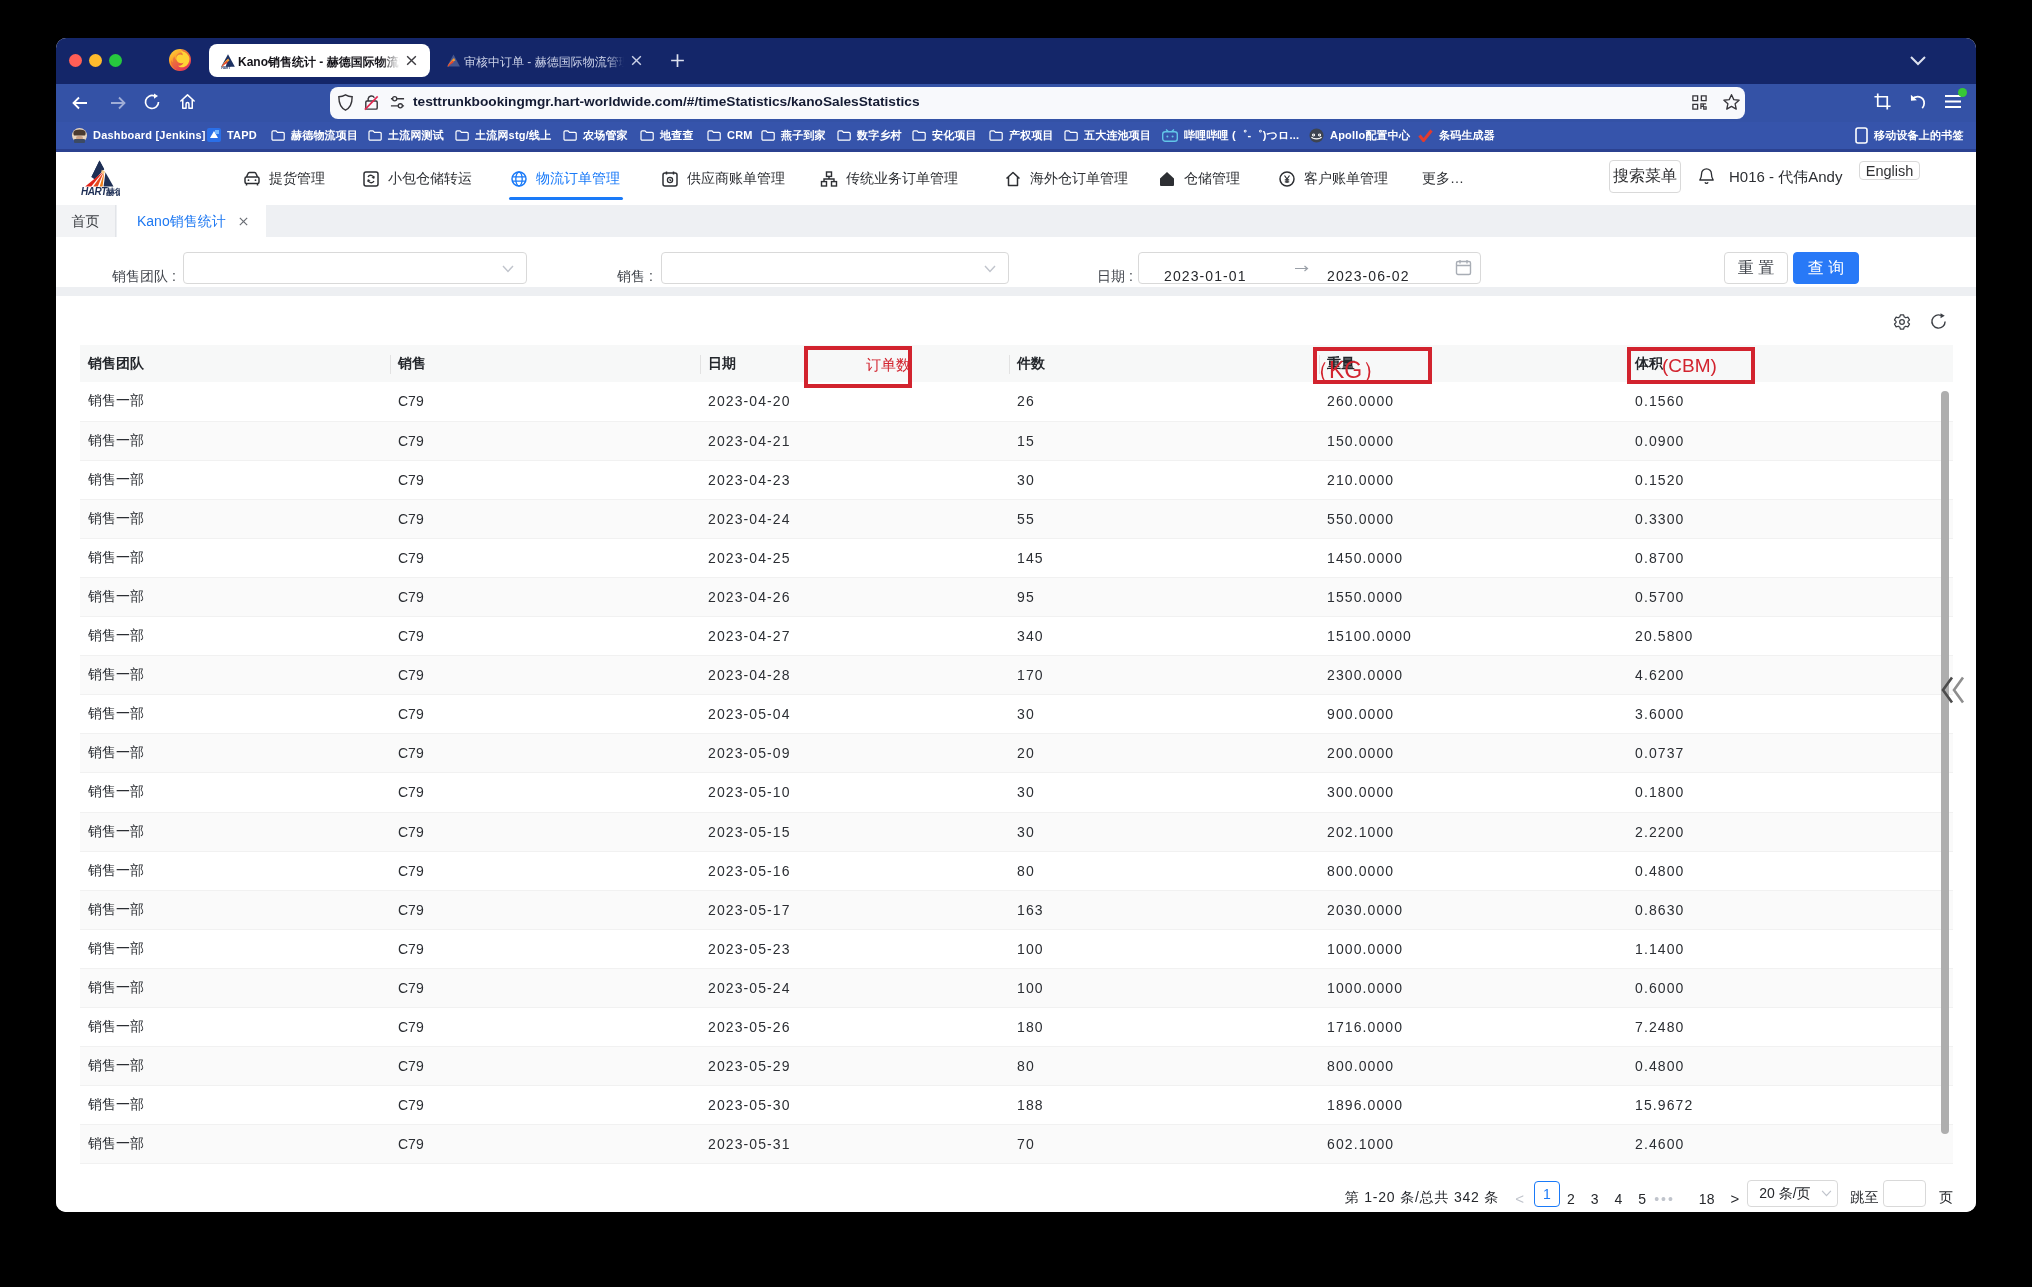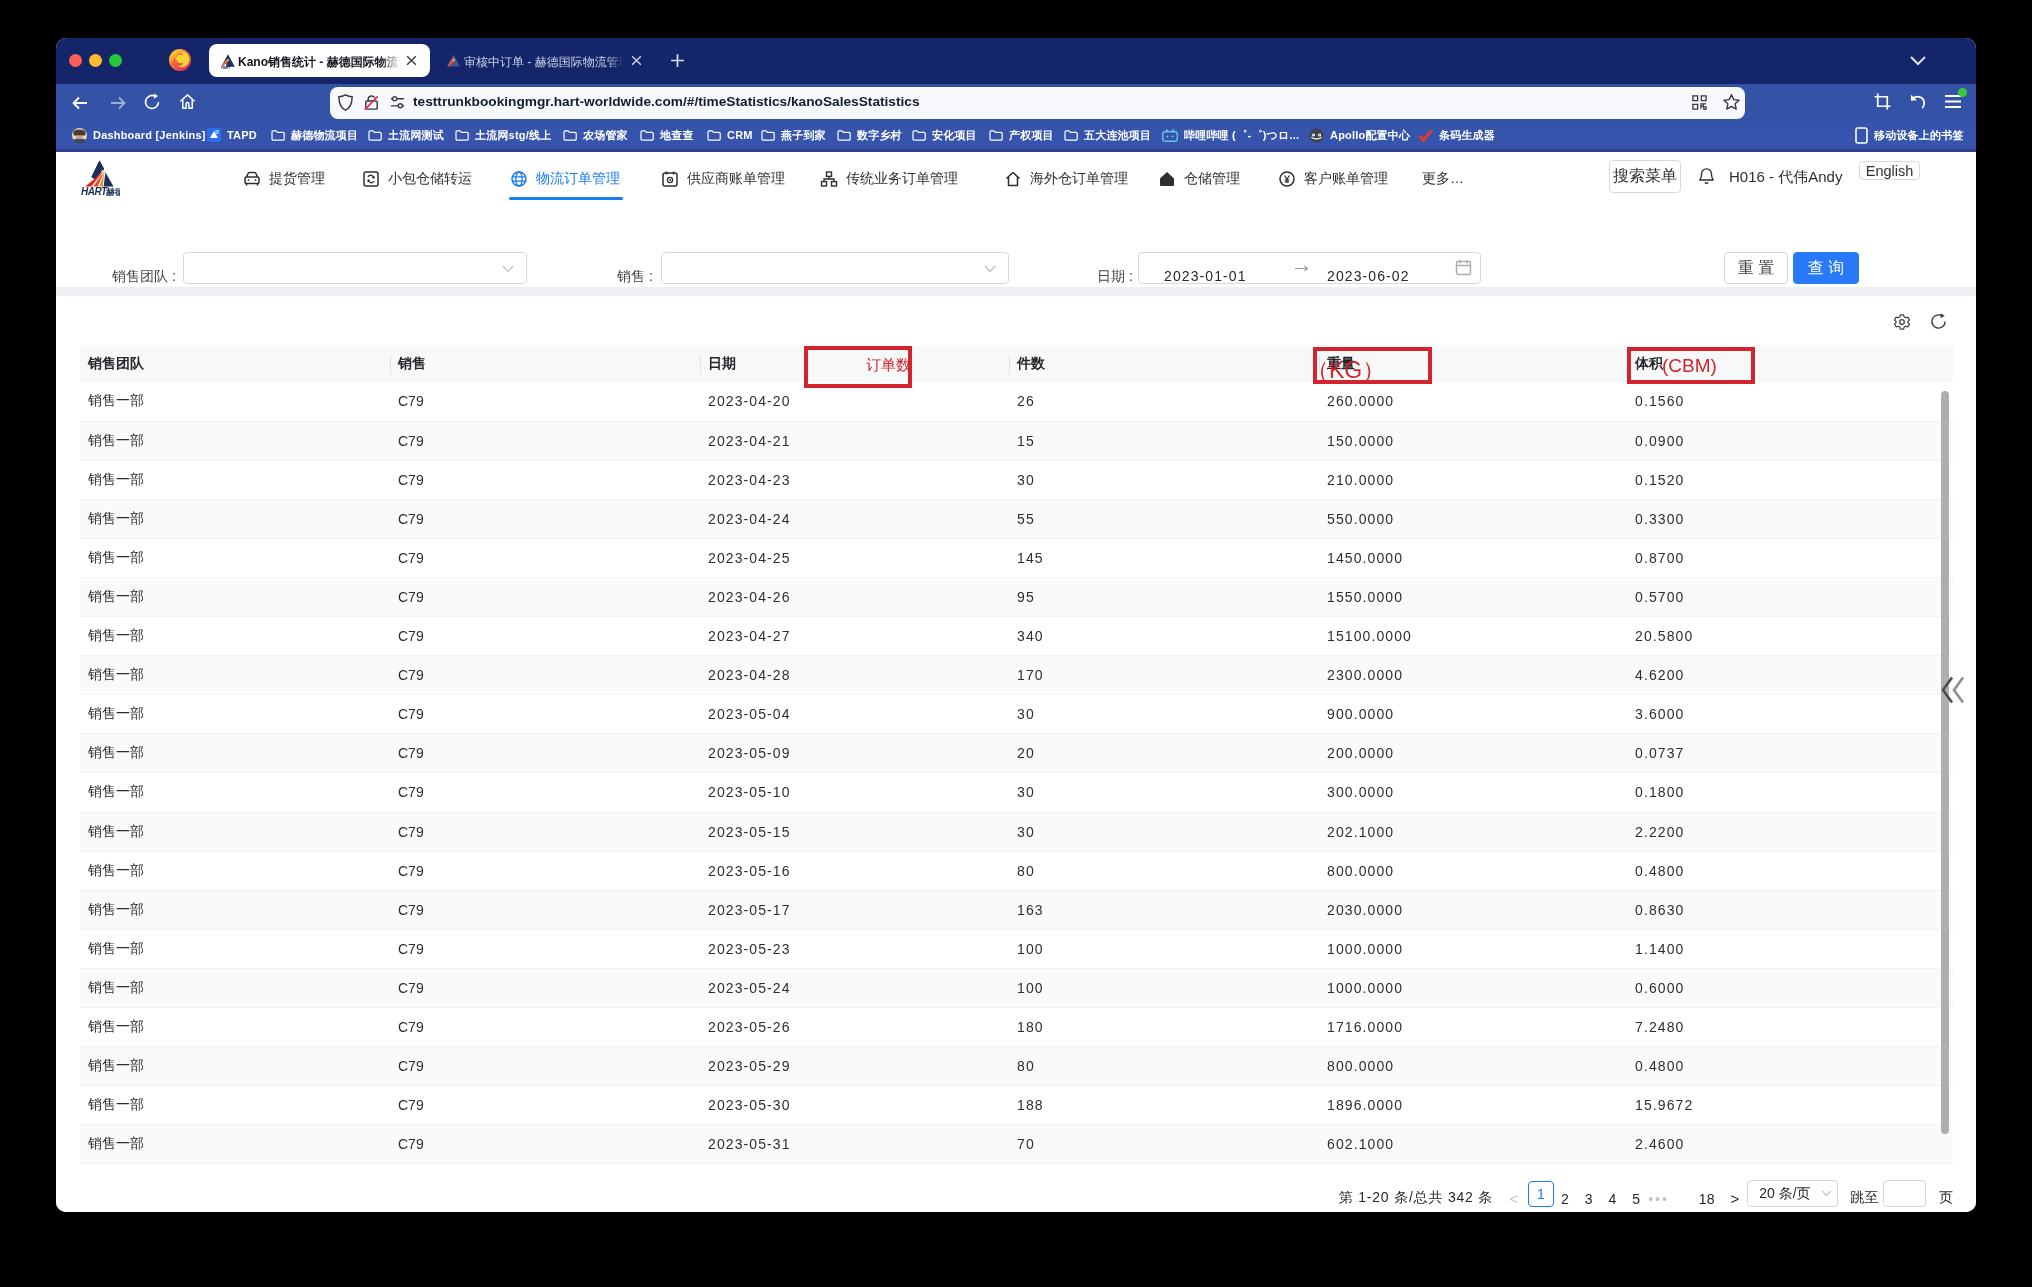--- a/index.html
+++ b/index.html
@@ -250,20 +250,28 @@
         </svg>客户账单管理</div>
     <div class="nav-item" style="left:1366px">更多…</div>
     <div class="hbtn" style="left:1553px;top:8px;width:72px;height:33px">搜索菜单</div>
     <svg class="abs" style="left:1642px;top:15px" width="17" height="18" viewBox="0 0 19 20">
         <path d="M9.5 2 A5.5 5.5 0 0 0 4 7.5 C4 11 3 13 2 14.5 H17 C16 13 15 11 15 7.5 A5.5 5.5 0 0 0 9.5 2 Z" stroke="#2d2f33" stroke-width="1.5" fill="none" stroke-linejoin="round"></path>
         <path d="M7.8 17 A1.8 1.8 0 0 0 11.2 17" stroke="#2d2f33" stroke-width="1.5" fill="none"></path>
       </svg>
     <div class="abs" style="left:1673px;top:16px;font-size:15px;color:#2d2f33">H016 - 代伟Andy</div>
     <div class="hbtn" style="left:1803px;top:9px;width:61px;height:19px;font-size:14.5px">English</div>
   </div>
+  <div id="pagetabs">
+    <div class="abs" style="left:0;top:0;width:60px;height:32px;background:#f2f3f5;border-right:1px solid #e2e4e8;color:#3a3d42;font-size:14px;text-align:center;line-height:32px">首页</div>
+    <div class="abs" style="left:61px;top:0;width:149px;height:32px;background:#fff"></div>
+    <div class="abs" style="left:81px;top:0;height:32px;line-height:32px;font-size:14px;color:#1f79f2">Kano销售统计</div>
+    <svg class="abs" style="left:182px;top:11px" width="11" height="11" viewBox="0 0 12 12">
+        <path d="M2 2 L10 10 M10 2 L2 10" stroke="#6b6f76" stroke-width="1.3"></path>
+      </svg>
+  </div>
   <div id="filter">
     <div class="flabel" style="left:56px">销售团队 :</div>
     <div class="sel" style="left:127px;width:344px">
         <svg width="12" height="8" viewBox="0 0 12 8">
           <path d="M1 1 L6 6.4 L11 1" stroke="#c0c4cc" stroke-width="1.4" fill="none"></path>
         </svg>
       </div>
     <div class="flabel" style="left:561px">销售 :</div>
     <div class="sel" style="left:605px;width:348px">
         <svg width="12" height="8" viewBox="0 0 12 8">
@@ -492,21 +500,21 @@
       </svg>
     <div class="pgn">
       <span style="letter-spacing:0.8px">第 1-20 条/总共 342 条</span>
       <span style="margin-left:16px;color:#c0c4cc;font-size:15px">&lt;</span>
       <span style="margin-left:10px;width:26px;height:26px;border:1px solid #1a7af8;border-radius:4px;color:#1a7af8;display:inline-flex;align-items:center;justify-content:center">1</span>
       <span style="margin-left:7px">2</span>
       <span style="margin-left:16px">3</span>
       <span style="margin-left:16px">4</span>
       <span style="margin-left:16px">5</span>
       <span style="margin-left:8px;color:#c0c4cc;letter-spacing:2px">•••</span>
-      <span style="margin-left:30px">18</span>
+      <span style="margin-left:24px">18</span>
       <span style="margin-left:16px;font-size:15px">&gt;</span>
       <span style="margin-left:8px;width:91px;height:27px;border:1px solid #d9d9d9;border-radius:4px;display:inline-flex;align-items:center;padding-left:11px">20 条/页<svg style="margin-left:10px" width="11" height="7" viewBox="0 0 12 8">
             <path d="M1 1 L6 6.4 L11 1" stroke="#c0c4cc" stroke-width="1.4" fill="none"></path>
           </svg></span>
       <span style="margin-left:12px;letter-spacing:0.4px">跳至</span>
       <span style="margin-left:4px;width:43px;height:27px;border:1px solid #d9d9d9;border-radius:4px;display:inline-block"></span>
       <span style="margin-left:13px">页</span>
     </div>
   </div>
 </div>

